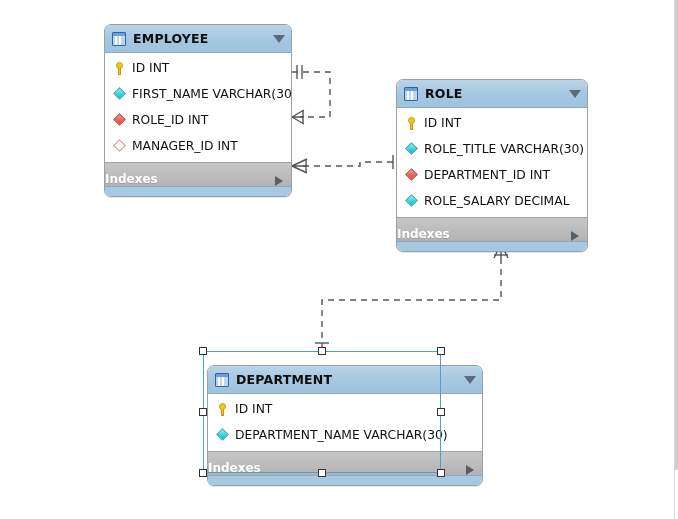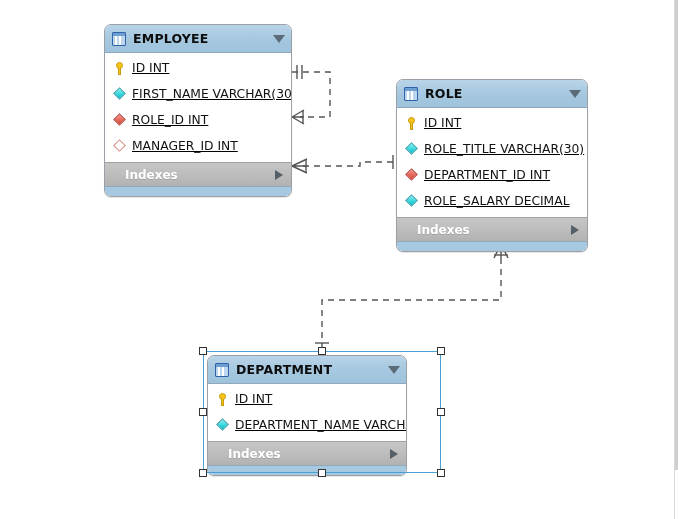--- a/index.html
+++ b/index.html
@@ -124,21 +124,20 @@
   .cols {
     background: #ffffff;
     padding: 2px 0 3px 0;
   }
   .col-row {
     height: 26px;
     display: flex;
     align-items: center;
     padding-left: 8px;
     white-space: nowrap;
-    text-decoration: underline;
   }
   .col-label {
     font-size: 12.3px;
     color: #111111;
     margin-left: 6px;
   }
 
   
   .g {
     width: 13px;
@@ -192,22 +191,22 @@
     background: #ffffff;
     border: 1px solid #d78b85;
   }
 
   
   .tbl-footer {
     height: 23px;
     background: linear-gradient(to bottom, #c6c6c6 0%, #bdbdbd 50%, #b2b2b2 100%);
     border-top: 1px solid #a2a2a2;
     display: flex;
-    align-items: center;
-    padding: 0 8px 0 20px;
+    align-items: flex-end;
+    padding: 0 8px 0 0;
   }
   .footer-label {
     font-size: 12px;
     font-weight: bold;
     color: #ffffff;
     flex: 1 1 auto;
     text-shadow: 0 1px 0 rgba(0,0,0,0.12);
   }
   .tri-right {
     width: 0; height: 0;
@@ -338,21 +337,21 @@
         </div>
       </div>
       <div class="tbl-footer">
         <span class="footer-label">Indexes</span>
         <span class="tri-right"></span>
       </div>
       <div class="tbl-strip"></div>
     </div>
   </div>
 
-  <div class="table-fig" style="left:207px; top:355px; width:200px;">
+  <div class="table-fig" style="left:207px; top:365px; width:276px;">
     <div class="tbl-body">
       <div class="tbl-title">
         <span class="tbl-icon"></span>
         <span class="tbl-name">DEPARTMENT</span>
         <span class="tri-down"></span>
       </div>
       <div class="cols">
         <div class="col-row">
           <span class="g g-key"></span>
           <span class="col-label">ID INT</span>

